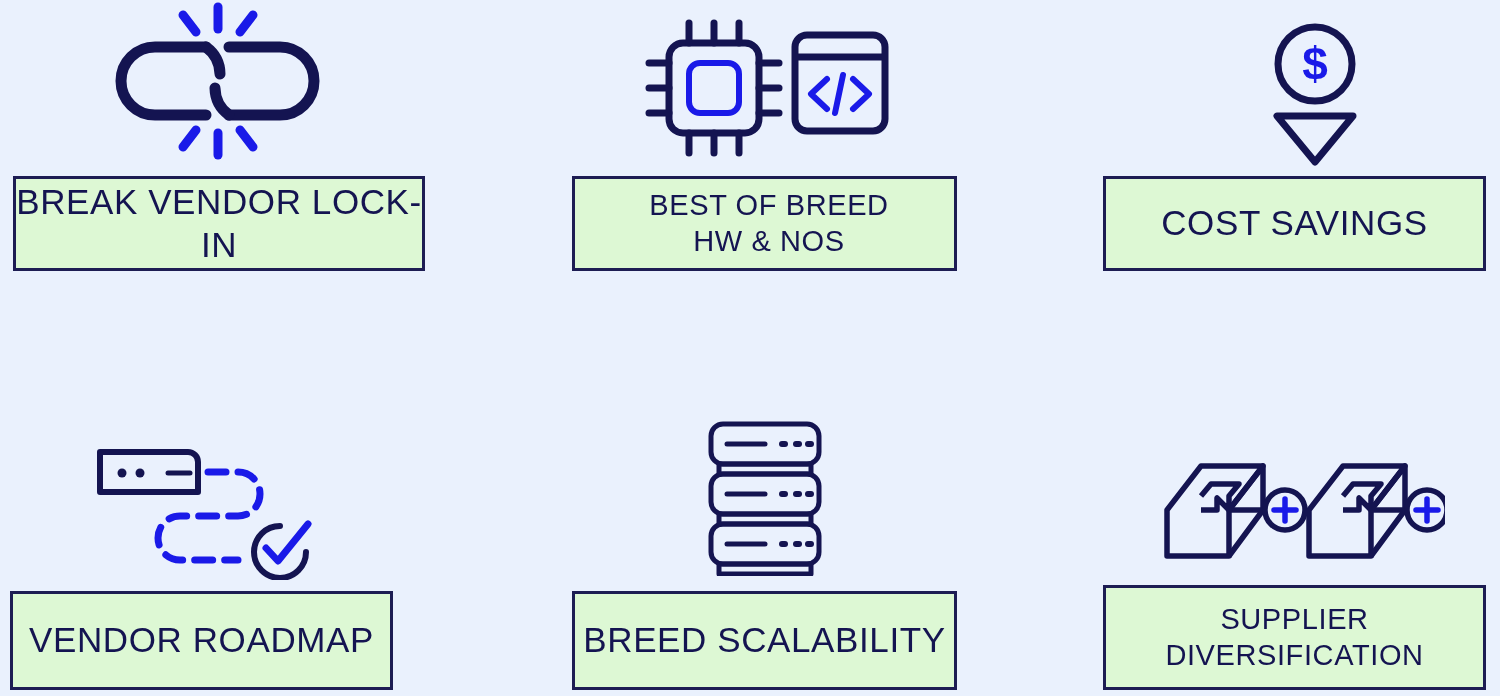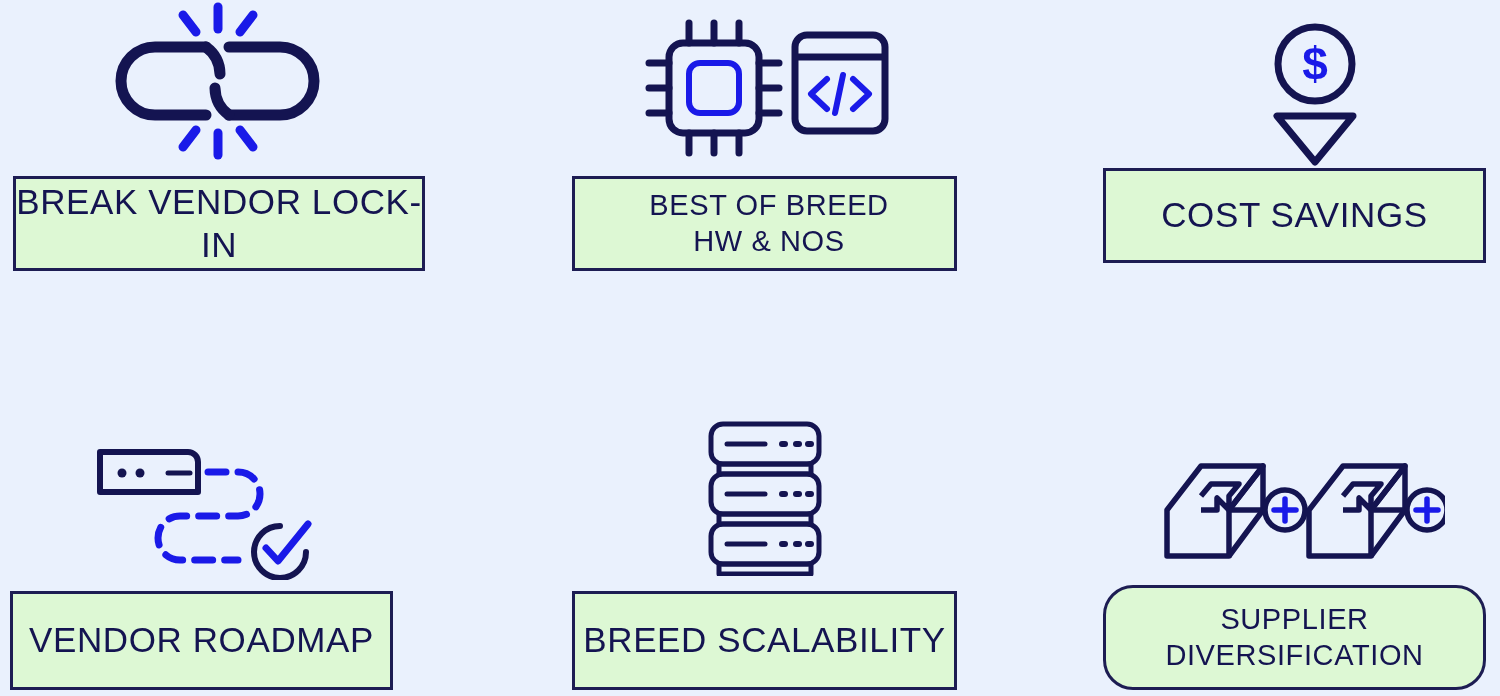--- a/index.html
+++ b/index.html
@@ -113,21 +113,21 @@
 HW &amp; NOS</span>
   </div>
 
   <div class="icon-wrap" style="left:1245px; top:20px; width:140px; height:150px;">
     <svg width="120" height="150" viewBox="0 0 120 150" aria-hidden="true">
       <circle cx="60" cy="44" r="37" fill="none" stroke="#141451" stroke-width="7"></circle>
       <text x="60" y="60" text-anchor="middle" font-family="Liberation Sans, sans-serif" font-size="46" font-weight="bold" fill="#1a1ae8">$</text>
       <polygon points="22,96 98,96 60,142" fill="none" stroke="#141451" stroke-width="7" stroke-linejoin="round"></polygon>
     </svg>
   </div>
-  <div class="label-box" style="left:1103px; top:168px; width:383px; height:95px;">
+  <div class="label-box" style="left:1103px; top:176px; width:383px; height:95px;">
     <span class="label-text">COST SAVINGS</span>
   </div>
 
   <div class="icon-wrap" style="left:75px; top:425px; width:260px; height:160px;">
     <svg width="250" height="150" viewBox="0 0 250 150" aria-hidden="true">
 
       <g fill="none" stroke="#141451" stroke-width="6" stroke-linejoin="round">
         <path d="M20 22 L108 22 A10 10 0 0 1 118 32 L118 62 L20 62 Z"></path>
       </g>
       <g fill="#141451">
@@ -198,18 +198,18 @@
         <circle cx="272" cy="62" r="20"></circle>
       </g>
       <g stroke="#1a1ae8" stroke-width="5.5" stroke-linecap="round">
         <line x1="130" y1="51" x2="130" y2="73"></line>
         <line x1="119" y1="62" x2="141" y2="62"></line>
         <line x1="272" y1="51" x2="272" y2="73"></line>
         <line x1="261" y1="62" x2="283" y2="62"></line>
       </g>
     </svg>
   </div>
-  <div class="label-box" style="left:1103px; top:585px; width:383px; height:105px;border-radius:30px;">
+  <div class="label-box" style="left:1103px; top:585px; width:383px; height:105px;">
     <span class="label-text two-line">SUPPLIER
 DIVERSIFICATION</span>
   </div>
 
 </div>
 
 </body></html>

